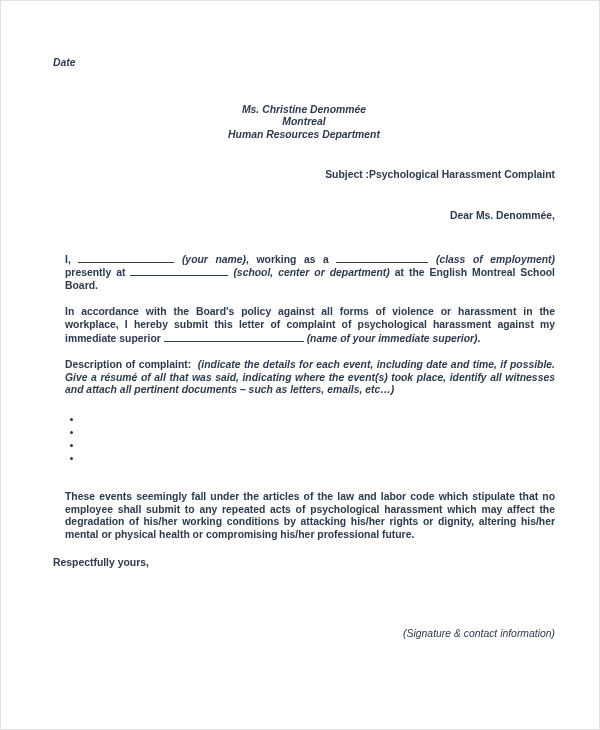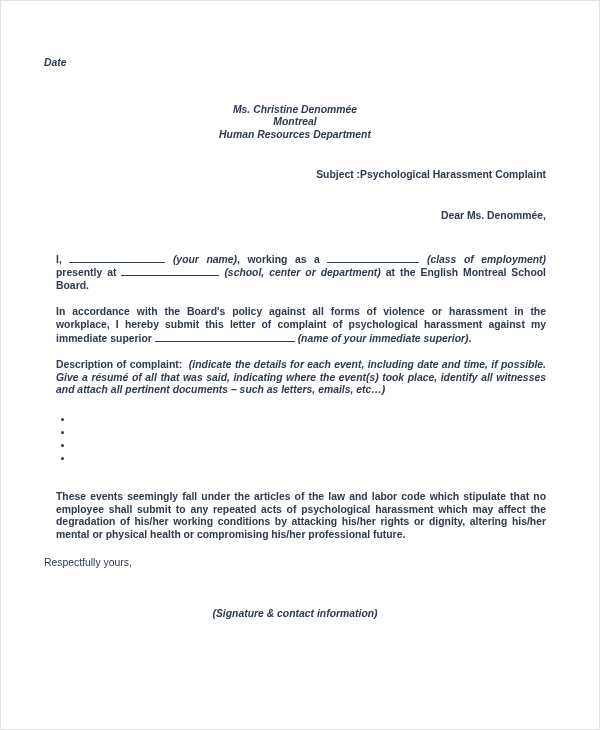--- a/index.html
+++ b/index.html
@@ -14,21 +14,21 @@
     position: relative;
     width: 600px;
     height: 730px;
     background: #ffffff;
     box-sizing: border-box;
     border: 1px solid #e2e2e2;
     overflow: hidden;
   }
   .letter {
     position: absolute;
-    left: 43px;
+    left: 52px;
     top: 56px;
     width: 502px;
     color: #2e3a4d;
     font-size: 10.4px;
     line-height: 12.6px;
     text-align: justify;
     -webkit-hyphens: none;
     hyphens: none;
   }
   .date-line {
@@ -93,29 +93,29 @@
     content: "";
     position: absolute;
     left: 17px;
     top: 5px;
     width: 3.4px;
     height: 3.4px;
     border-radius: 50%;
     background: #2e3a4d;
   }
   .closing {
-    font-weight: normal;
+    font-weight: bold;
     margin: 16px 0 0 0;
     text-align: left;
   }
   .signature {
     font-style: italic;
-    font-weight: bold;
-    margin: 38px 0 0 0;
-    text-align: center;
+    font-weight: normal;
+    margin: 58px 0 0 0;
+    text-align: right;
   }
 </style>
 </head>
 <body>
 
 <div class="page">
   <div class="letter">
 
     <div class="date-line">Date</div>
 

